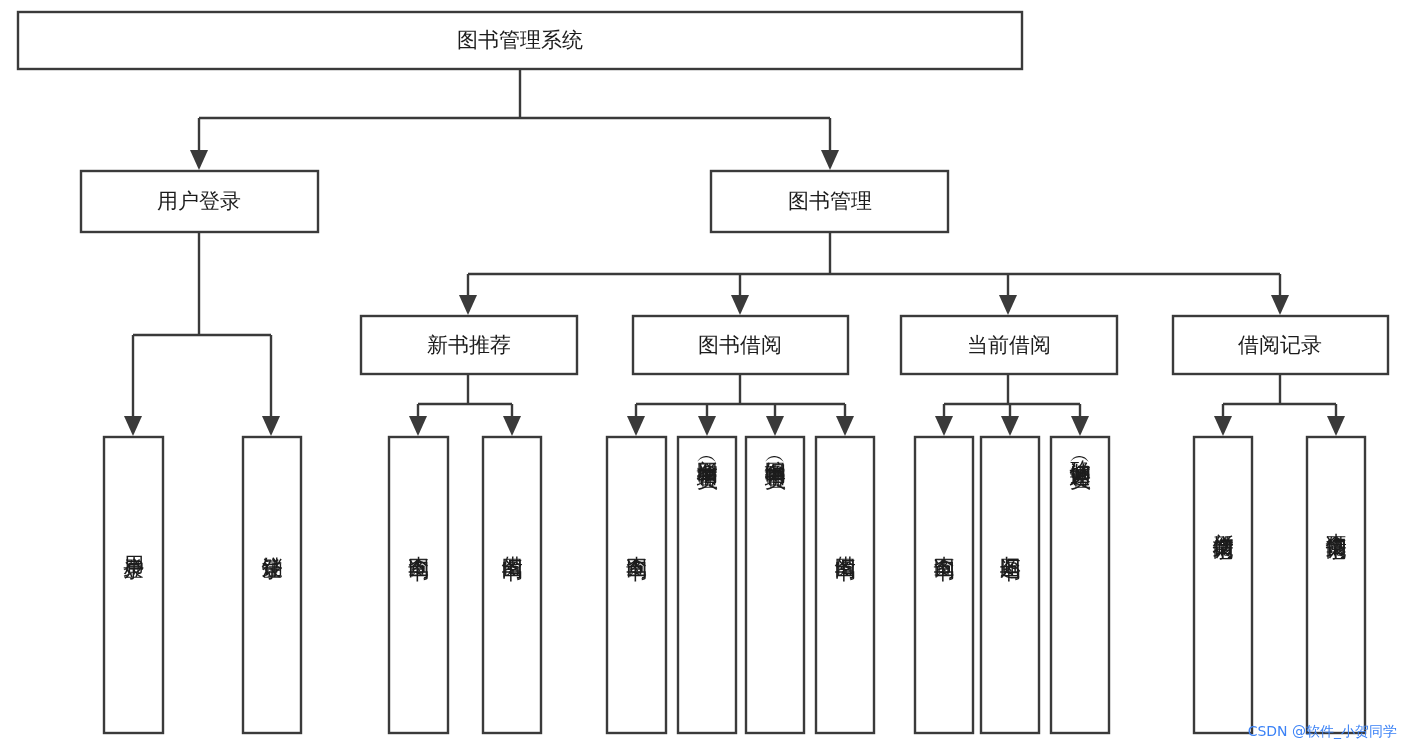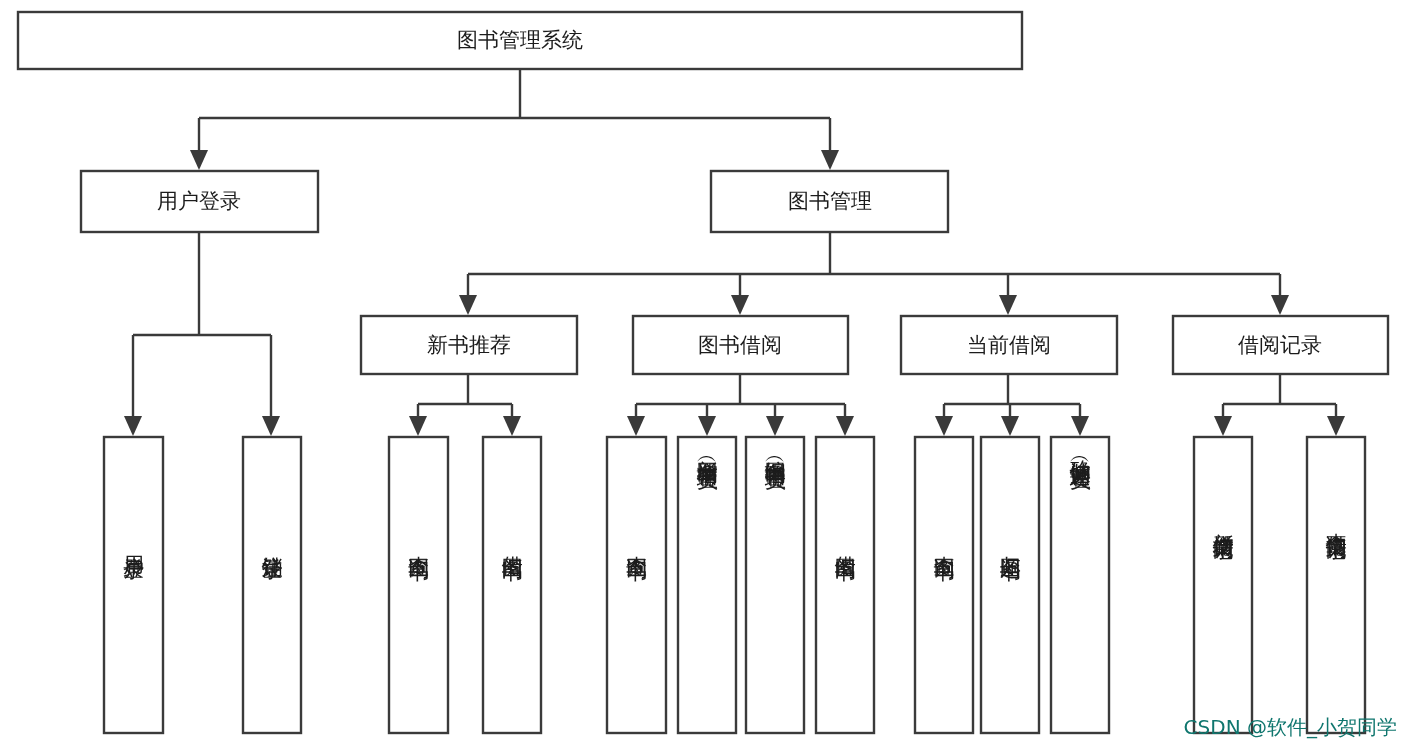--- a/index.html
+++ b/index.html
@@ -65,22 +65,22 @@
     line-height: 1.08;
     color: #1c1c1c;
     letter-spacing: 1.5px;
     white-space: nowrap;
   }
   .watermark {
     position: absolute;
     right: 8px;
     bottom: 6px;
     font-family: "DejaVu Sans", "Liberation Sans", sans-serif;
-    font-size: 20px;
-    color: #0f766e;
+    font-size: 14px;
+    color: #3b82f6;
     white-space: nowrap;
     user-select: none;
   }
 </style>
 </head>
 <body>
 
 <div id="diagram-root">
 
   <svg id="tree-svg" viewBox="0 0 1405 747" xmlns="http://www.w3.org/2000/svg">

